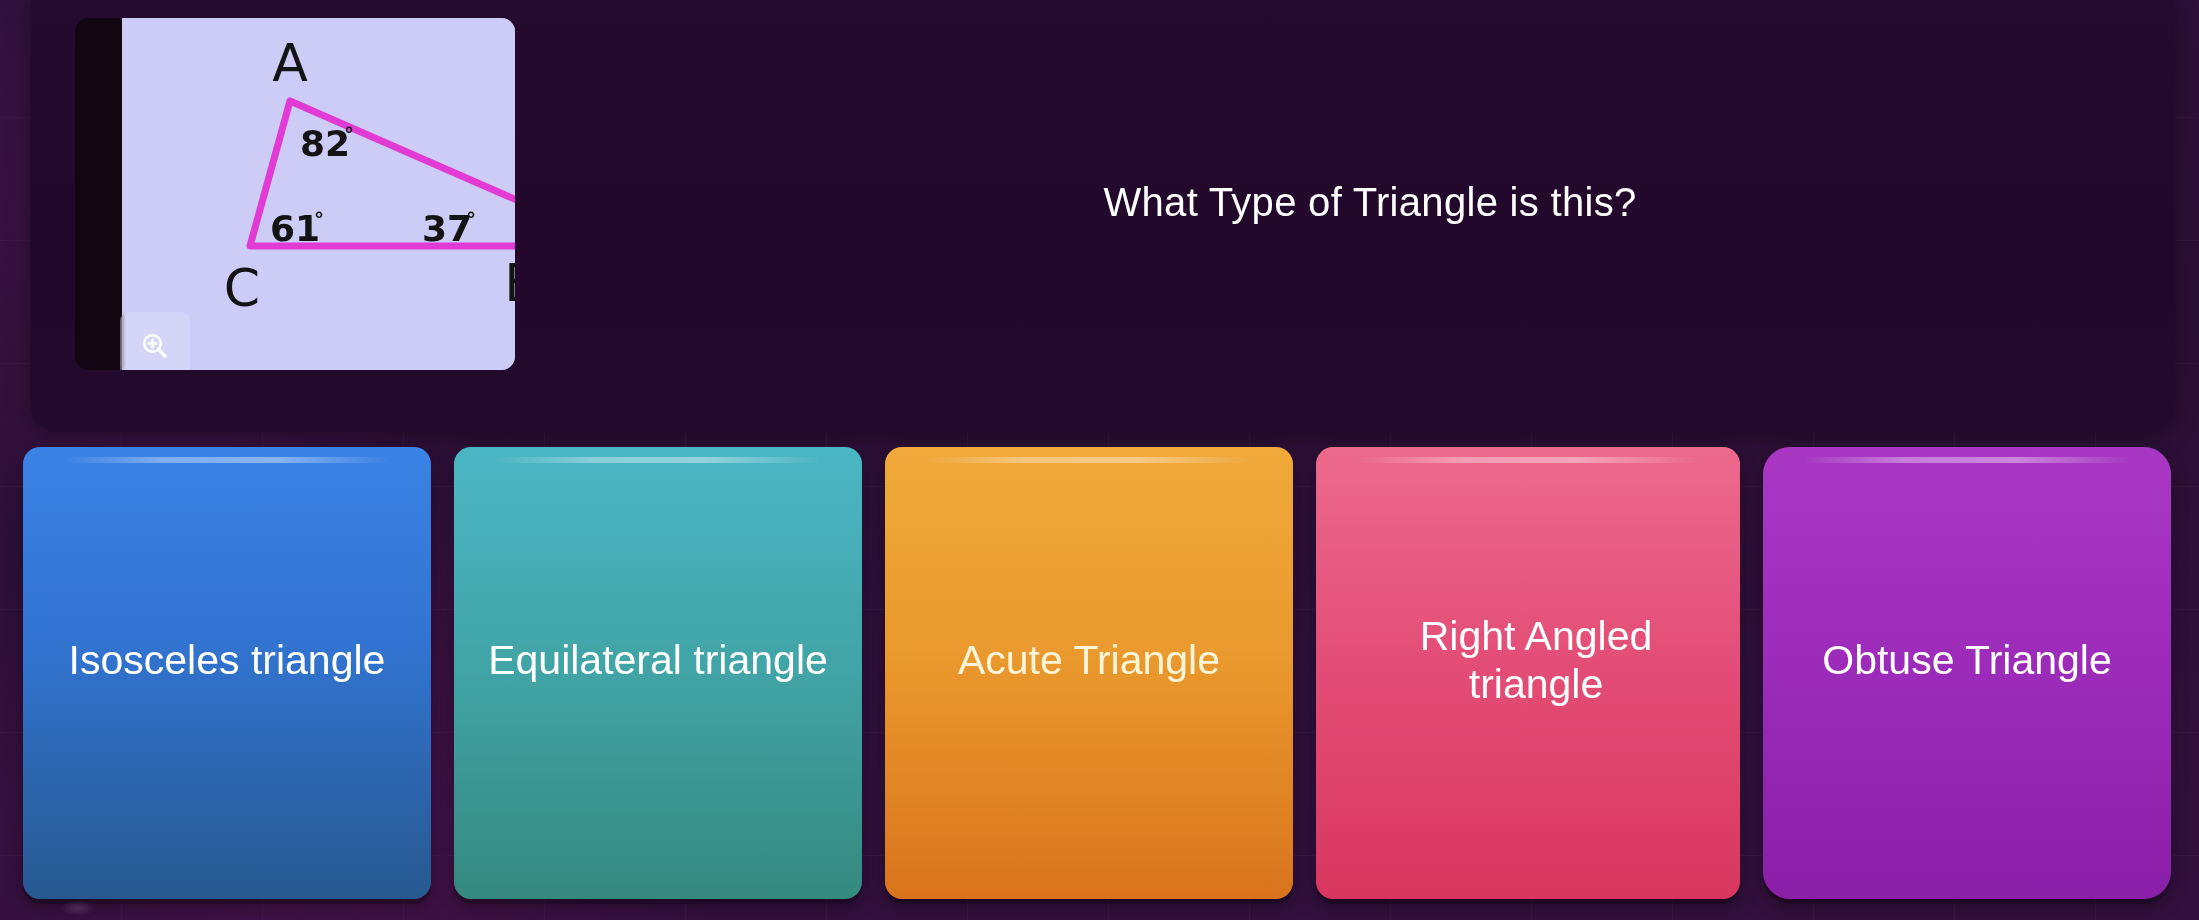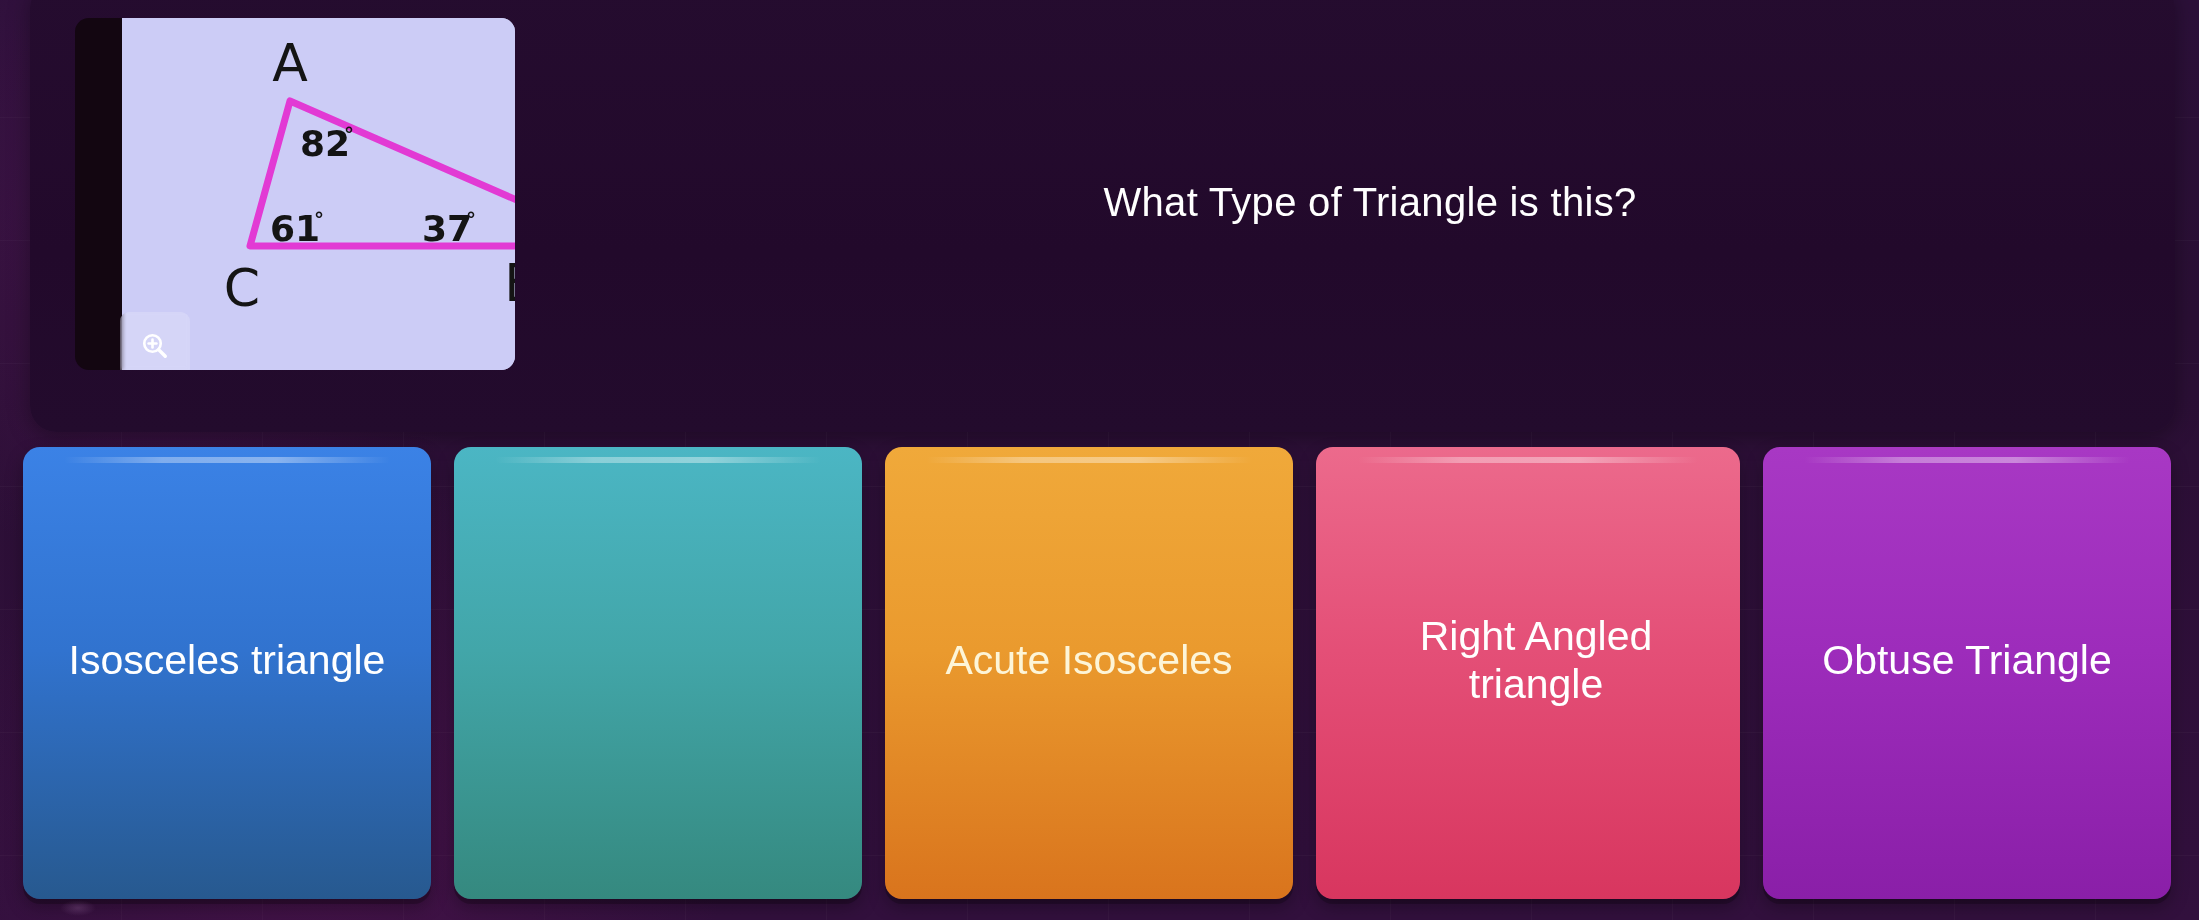--- a/index.html
+++ b/index.html
@@ -142,21 +142,21 @@
       rgba(255,255,255,0.40) 65%,
       rgba(255,255,255,0.00) 100%);
     pointer-events:none;
   }
   .answer .label { position:relative; z-index:2; }
 
   .a-blue    { background:linear-gradient(180deg,#3b82e6 0%,#3173cf 45%,#27598f 100%); }
   .a-teal    { background:linear-gradient(180deg,#4bb6c4 0%,#42a6a9 45%,#35897f 100%); }
   .a-orange  { background:linear-gradient(180deg,#f0a93a 0%,#ea9a2e 45%,#d9741d 100%); color:#fdf5d8; }
   .a-pink    { background:linear-gradient(180deg,#ec6a8c 0%,#e44f77 45%,#d8365f 100%);padding-left:32px; }
-  .a-purple  { background:linear-gradient(180deg,#a838c4 0%,#9d2cbb 45%,#8a1fa8 100%); }
+  .a-purple  { background:linear-gradient(180deg,#a838c4 0%,#9d2cbb 45%,#8a1fa8 100%);border-radius:27px; }
 
   
   #bottom-artifact {
     position:absolute;
     left:60px; bottom:4px;
     width:36px; height:16px;
     border-radius:50%;
     background:radial-gradient(ellipse, rgba(190,140,200,0.22) 0%, rgba(190,140,200,0) 70%);
     pointer-events:none;
   }
@@ -212,25 +212,26 @@
 
   <div id="answers">
 
     <div class="answer a-blue">
       <span class="top-sheen"></span>
       <span class="label">Isosceles triangle</span>
     </div>
 
     <div class="answer a-teal">
       <span class="top-sheen"></span>
+      <span class="label">Equilateral triangle</span>
     </div>
 
     <div class="answer a-orange">
       <span class="top-sheen"></span>
-      <span class="label">Acute Isosceles</span>
+      <span class="label">Acute Triangle</span>
     </div>
 
     <div class="answer a-pink">
       <span class="top-sheen"></span>
       <span class="label">Right Angled triangle</span>
     </div>
 
     <div class="answer a-purple">
       <span class="top-sheen"></span>
       <span class="label">Obtuse Triangle</span>

